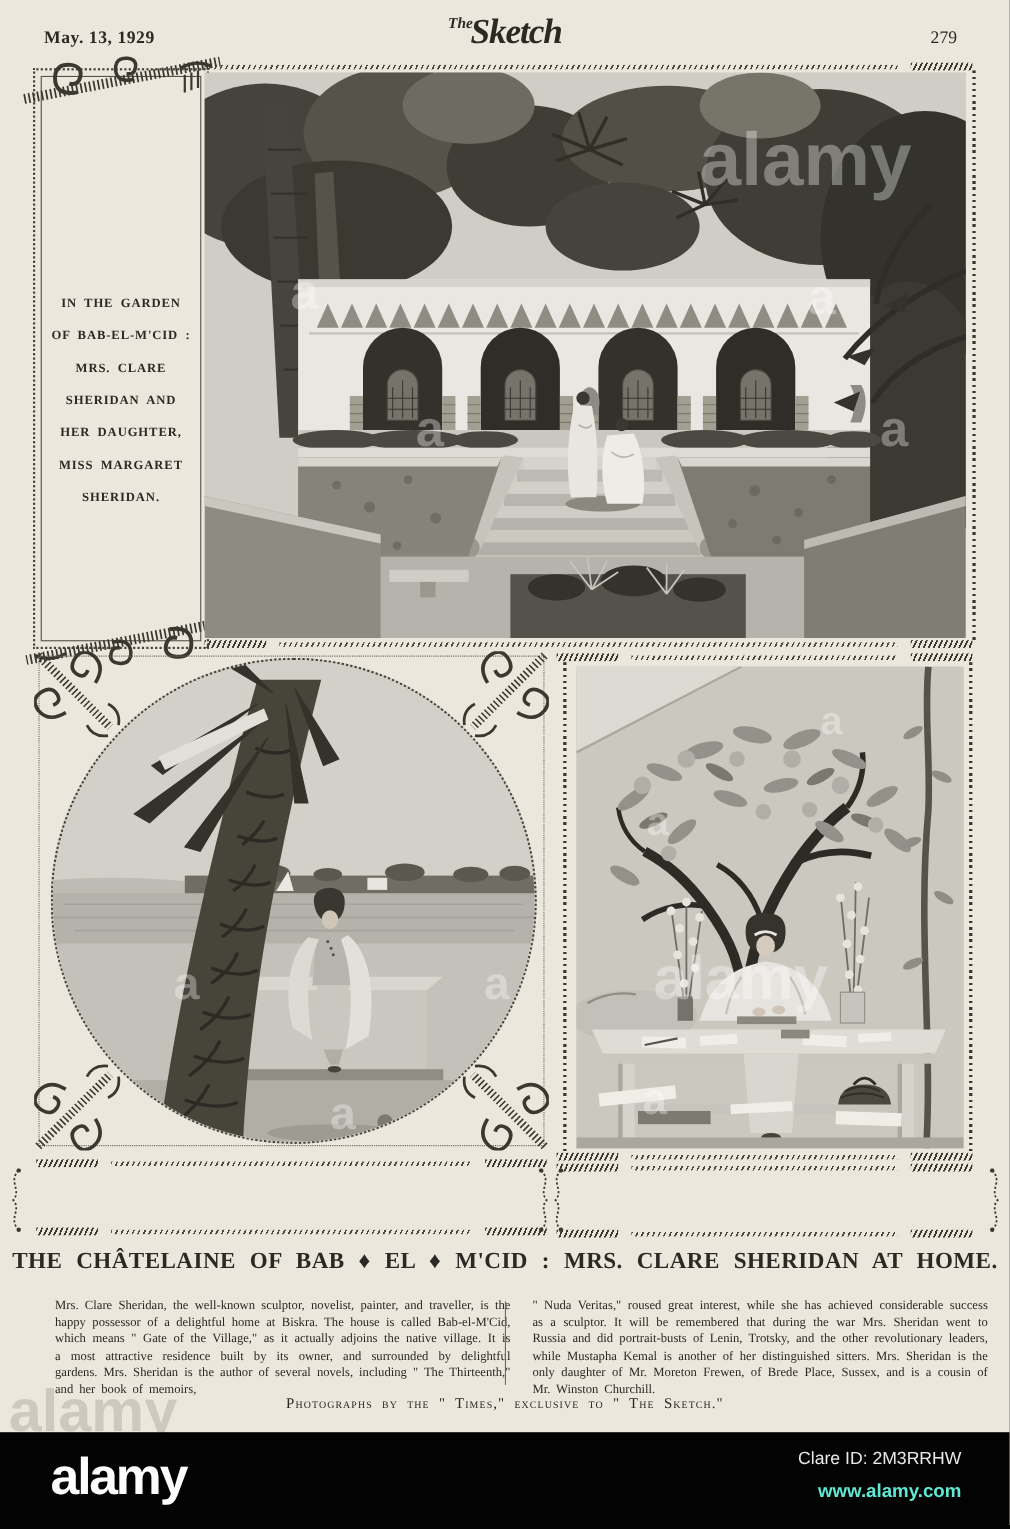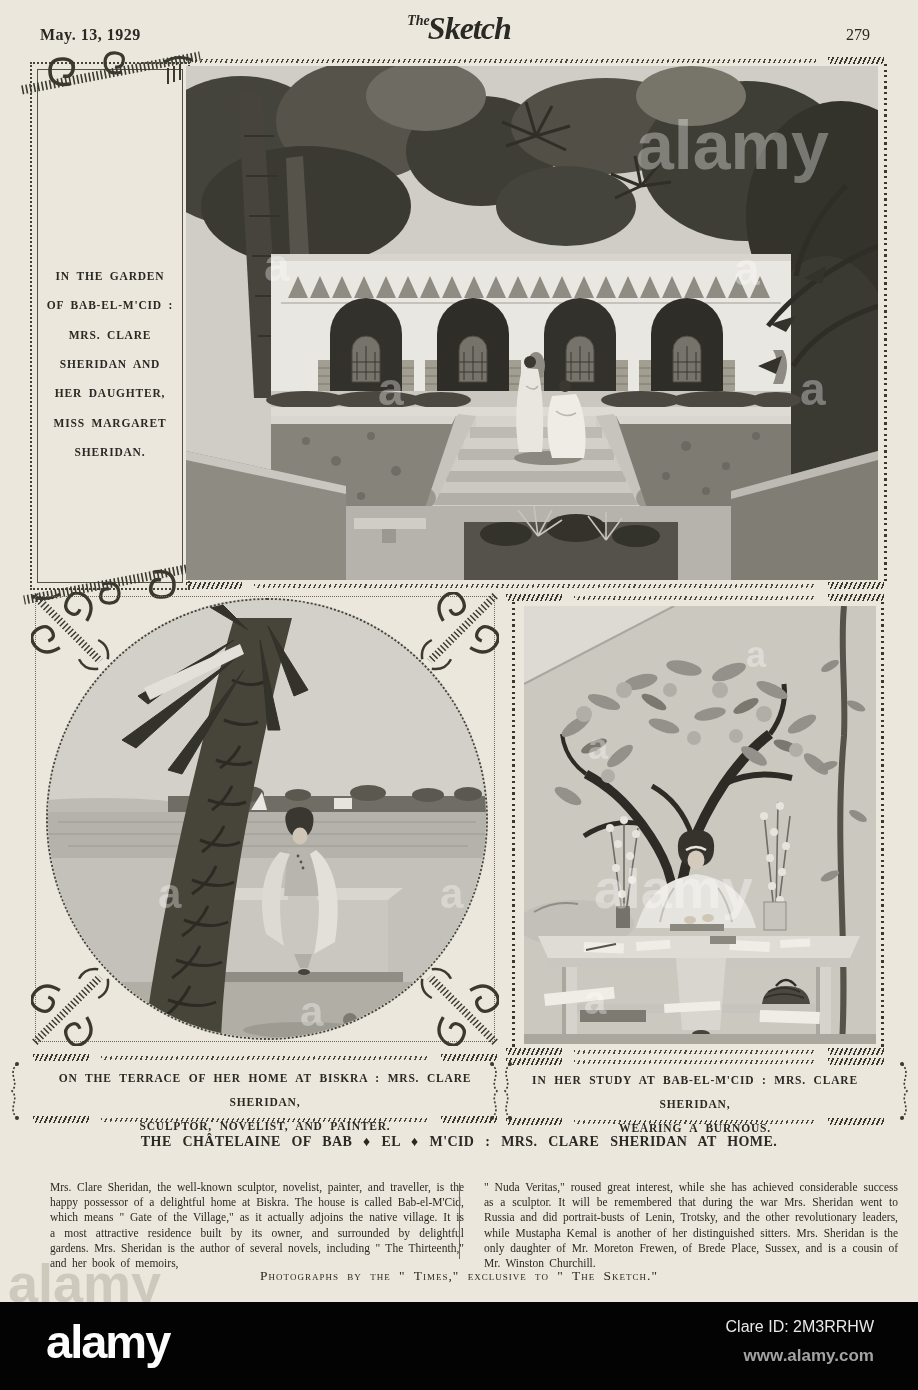--- a/index.html
+++ b/index.html
@@ -37,35 +37,35 @@
   .circle-photo{position:absolute;left:13px;top:4px;width:438px;height:438px;border-radius:50%;
     overflow:hidden;border:2px dotted #45433a;background:#d0cec6;}
   .circle-photo svg{display:block;width:100%;height:100%;}
   
   .photo-cap{position:absolute;text-align:center;font-size:11.5px;font-weight:bold;
     letter-spacing:.8px;word-spacing:4px;line-height:2.1;}
   
   .bracket{position:absolute;width:16px;height:58px;}
   
   .headline{position:absolute;left:0;right:0;top:1134px;text-align:center;
-    font-size:14px;font-weight:bold;letter-spacing:.4px;word-spacing:7px;}
+    font-size:21px;font-weight:bold;letter-spacing:.4px;word-spacing:7px;}
   .bodycol{position:absolute;top:1180px;width:414px;font-size:11.5px;line-height:1.32;
     text-align:justify;word-spacing:2.5px;margin-left:14px;}
   .col-left{left:36px;}
   .col-right{left:470px;}
   .col-divider{position:absolute;left:459px;top:1183px;width:1px;height:76px;background:#6b6960;}
   .credit{position:absolute;left:0;right:0;top:1268px;text-align:center;
     font-variant:small-caps;font-size:13.5px;letter-spacing:1px;word-spacing:4px;}
   
   .footer{position:absolute;left:0;right:0;top:1302px;height:88px;background:#030303;
     font-family:"Liberation Sans", sans-serif;color:#f2f2f2;}
   .footer .logo{position:absolute;left:46px;top:12px;font-size:47px;font-weight:bold;
     letter-spacing:-2px;color:#fdfdfd;}
   .footer .iid{position:absolute;right:44px;top:16px;font-size:16px;color:#e9e9e9;}
-  .footer .url{position:absolute;right:44px;top:44px;font-size:17px;font-weight:bold;color:#a3a3a3;}
+  .footer .url{position:absolute;right:44px;top:44px;font-size:17px;font-weight:bold;color:#5eead4;}
   
   .wm{position:absolute;font-family:"Liberation Sans", sans-serif;font-weight:bold;
     color:rgba(255,255,255,.34);pointer-events:none;}
   .wm-dark{color:rgba(140,134,118,.30);}
 </style>
 </head>
 <body>
 
 <div id="stage">
 
@@ -379,24 +379,20 @@
     </div>
   </div>
 
   <div class="rule" style="left:33px;top:1054px;width:464px;">
     <div class="end hatch"></div>
       <div class="gap"></div>
       <div class="mid"></div>
       <div class="gap"></div>
       <div class="end hatch"></div>
   </div>
-  <div class="photo-cap" style="left:40px;top:1066px;width:450px;">
-    <div>ON THE TERRACE OF HER HOME AT BISKRA : MRS. CLARE SHERIDAN,</div>
-    <div>SCULPTOR, NOVELIST, AND PAINTER.</div>
-  </div>
   <div class="rule" style="left:33px;top:1116px;width:464px;">
     <div class="end hatch"></div>
       <div class="gap"></div>
       <div class="mid"></div>
       <div class="gap"></div>
       <div class="end hatch"></div>
   </div>
 
   <div class="rule" style="left:506px;top:594px;width:378px;">
     <div class="end hatch"></div>
@@ -545,24 +541,20 @@
       <div class="gap"></div>
       <div class="end hatch"></div>
   </div>
 
   <div class="rule" style="left:506px;top:1058px;width:378px;">
     <div class="end hatch"></div>
       <div class="gap"></div>
       <div class="mid"></div>
       <div class="gap"></div>
       <div class="end hatch"></div>
-  </div>
-  <div class="photo-cap" style="left:510px;top:1068px;width:370px;">
-    <div>IN HER STUDY AT BAB-EL-M'CID : MRS. CLARE SHERIDAN,</div>
-    <div>WEARING A BURNOUS.</div>
   </div>
   <div class="rule" style="left:506px;top:1118px;width:378px;">
     <div class="end hatch"></div>
       <div class="gap"></div>
       <div class="mid"></div>
       <div class="gap"></div>
       <div class="end hatch"></div>
   </div>
 
   <svg class="bracket" style="left:5px;top:1062px;" viewBox="0 0 16 58">

